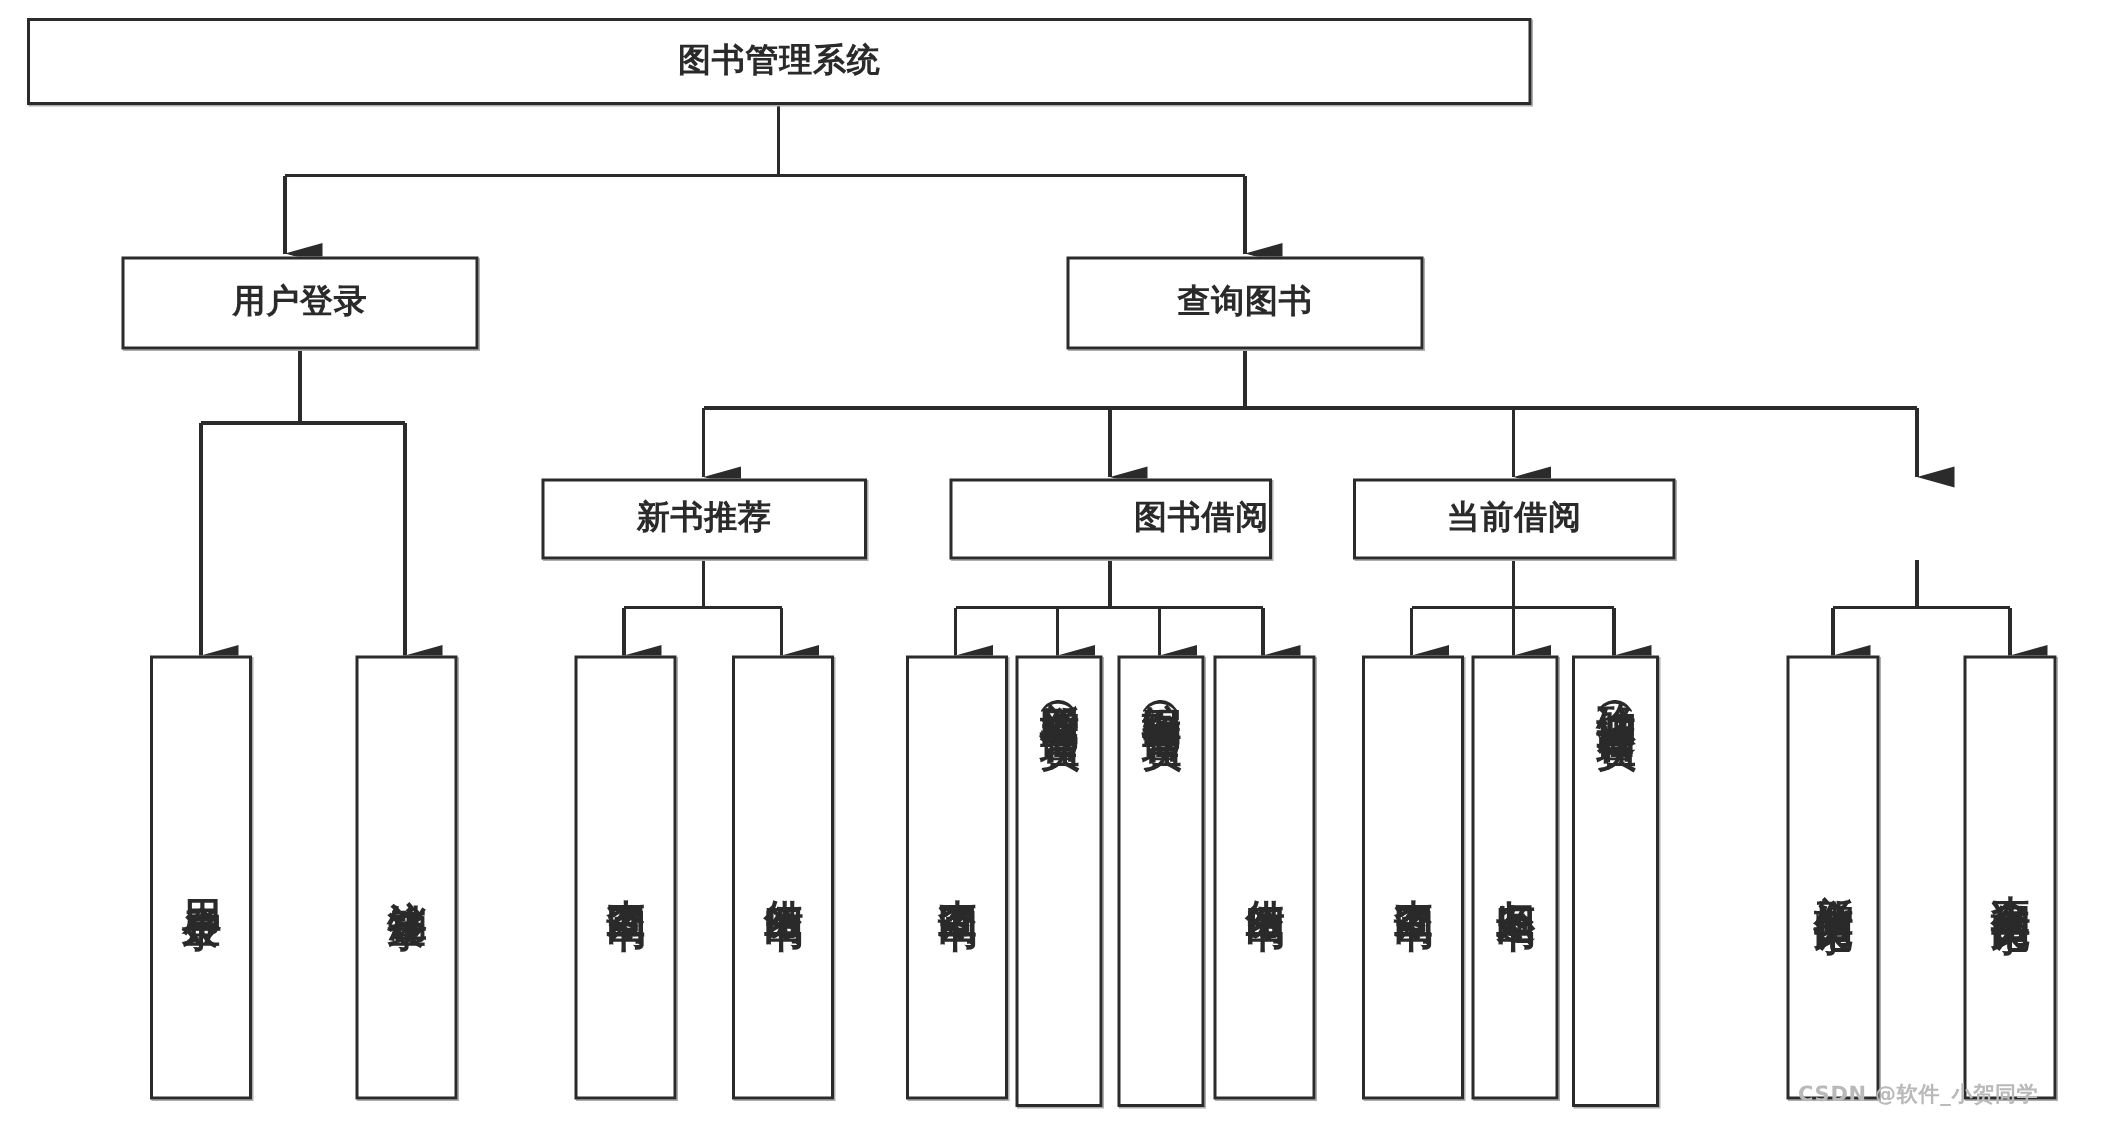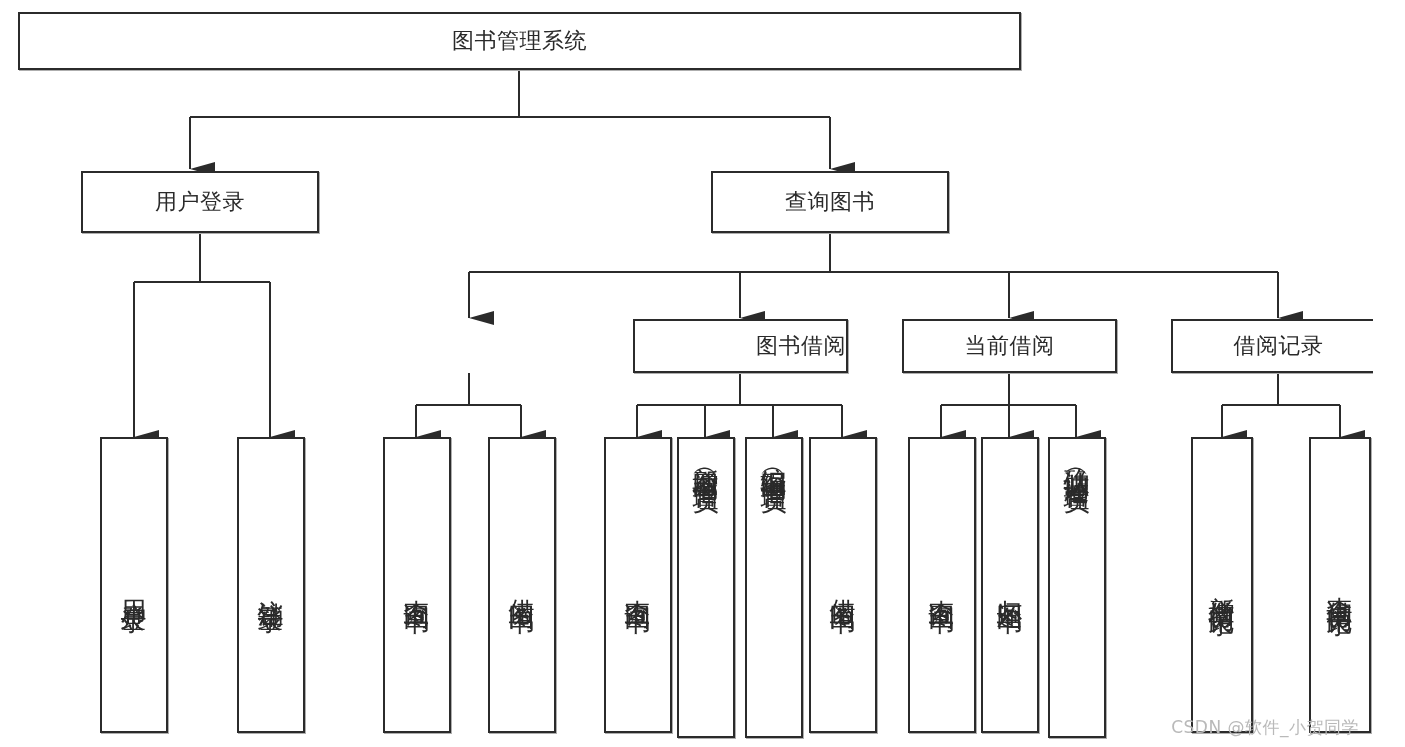--- a/index.html
+++ b/index.html
@@ -9,20 +9,21 @@
   }
   body {
     font-family: "DejaVu Sans", "Liberation Sans", sans-serif;
   }
   #canvas {
     position: relative;
     width: 1373px;
     height: 747px;
     background: #ffffff;
     overflow: hidden;
+    font-weight: bold;
   }
   #edges {
     position: absolute;
     left: 0;
     top: 0;
     width: 1405px;
     height: 747px;
   }
   .node {
     position: absolute;
@@ -57,21 +58,21 @@
     line-height: 1;
   }
   .node.vertical.centered {
     align-items: center;
     padding-top: 0;
   }
   #watermark {
     position: absolute;
     right: 14px;
     bottom: 8px;
-    font-size: 17px;
+    font-size: 14px;
     color: #b9b9b9;
     letter-spacing: 0.5px;
     white-space: nowrap;
     pointer-events: none;
   }
 </style>
 </head>
 <body>
 
 <div id="canvas">
@@ -133,32 +134,32 @@
   </div>
 
   <div class="node horizontal" style="left:81px; top:171px; width:238px; height:62px;">
     <span class="node-label">用户登录</span>
   </div>
 
   <div class="node horizontal" style="left:711px; top:171px; width:238px; height:62px;">
     <span class="node-label">查询图书</span>
   </div>
 
+  <div class="node horizontal" style="left:361px; top:319px; width:217px; height:54px;">
+    <span class="node-label">新书推荐</span>
+  </div>
 
   <div class="node horizontal" style="left:633px; top:319px; width:215px; height:54px;justify-content:flex-end;">
     <span class="node-label">图书借阅</span>
   </div>
 
   <div class="node horizontal" style="left:902px; top:319px; width:215px; height:54px;">
     <span class="node-label">当前借阅</span>
   </div>
 
-  <div class="node horizontal" style="left:1171px; top:319px; width:215px; height:54px;">
-    <span class="node-label">借阅记录</span>
-  </div>
 
   <div class="node vertical centered" style="left:100px; top:437px; width:68px; height:296px;">
     <span class="node-label">用户登录</span>
   </div>
 
   <div class="node vertical centered" style="left:237px; top:437px; width:68px; height:296px;">
     <span class="node-label">注销登录</span>
   </div>
 
   <div class="node vertical centered" style="left:383px; top:437px; width:68px; height:296px;">

